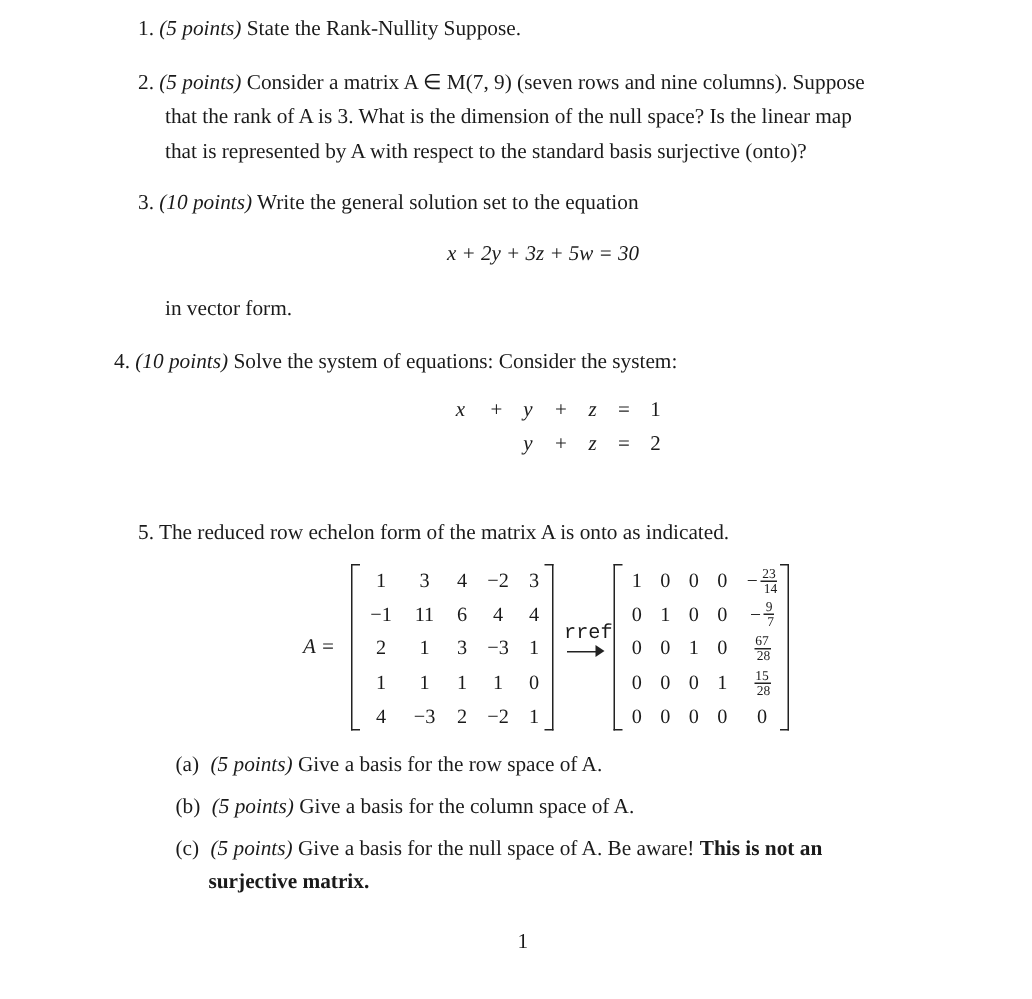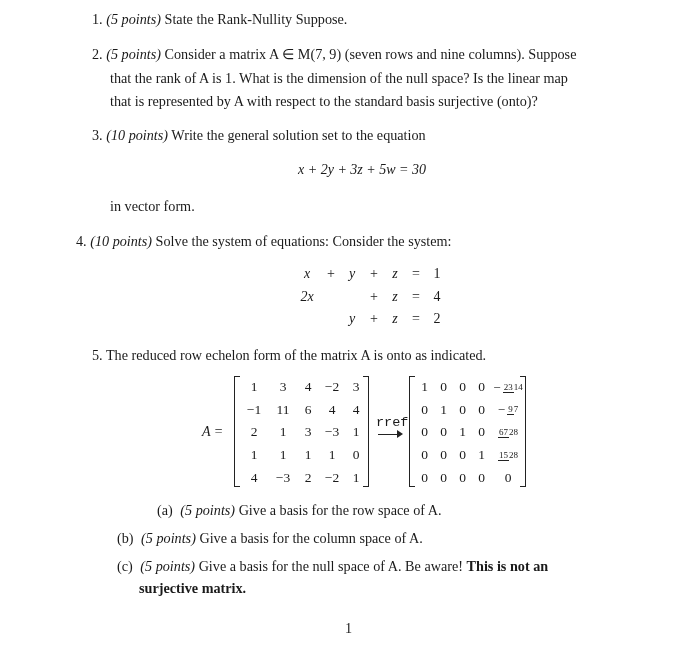--- a/index.html
+++ b/index.html
@@ -20,39 +20,39 @@
   .sys td.v { font-style:italic; }
 
   
   .mat { position:absolute; border-collapse:collapse; font-family:"Liberation Serif", serif; font-size:13.5px; }
   .mat td { padding:0; height:22.6px; text-align:center; }
   .bracket-l, .bracket-r {
     position:absolute; width:5px; border-top:1.3px solid #222; border-bottom:1.3px solid #222;
   }
   .bracket-l { border-left:1.3px solid #222; }
   .bracket-r { border-right:1.3px solid #222; }
-  .frac { display:inline-flex; flex-direction:row; align-items:flex-start; font-size:9px; line-height:9px; vertical-align:middle; }
+  .frac { display:inline-flex; flex-direction:column; align-items:flex-end; font-size:9px; line-height:9px; vertical-align:middle; }
   .frac .n { border-bottom:0.8px solid #222; padding:0 1px; }
   .minus { font-size:13px; margin-right:2px; vertical-align:middle; }
 </style>
 </head>
 <body>
 
 <div class="abs serif" style="left:92px; top:11px;">
   <span>1.</span>
   <span class="it">(5 points)</span>
   <span>State the Rank-Nullity Suppose.</span>
 </div>
 
 <div class="abs serif" style="left:92px; top:46px;">
   <span>2.</span>
   <span class="it">(5 points)</span>
   <span>Consider a matrix A ∈ M(7, 9) (seven rows and nine columns).  Suppose</span>
 </div>
-<div class="abs serif" style="left:110px; top:70px;">that the rank of A is 1.  What is the dimension of the null space?  Is the linear map</div>
+<div class="abs serif" style="left:110px; top:70px;">that the rank of A is 3.  What is the dimension of the null space?  Is the linear map</div>
 <div class="abs serif" style="left:110px; top:93px;">that is represented by A with respect to the standard basis surjective (onto)?</div>
 
 <div class="abs serif" style="left:92px; top:127px;">
   <span>3.</span>
   <span class="it">(10 points)</span>
   <span>Write the general solution set to the equation</span>
 </div>
 <div class="abs math" style="left:298px; top:162px;font-family:Liberation Serif, serif;">x + 2y + 3z + 5w = 30</div>
 <div class="abs serif" style="left:110px; top:198px;">in vector form.</div>
 
@@ -64,29 +64,20 @@
 <table class="sys" cellspacing="0">
   <tbody>
       <tr>
     <td class="v" style="width:28px;">x</td>
     <td style="width:20px;">+</td>
     <td class="v" style="width:22px;">y</td>
     <td style="width:22px;">+</td>
     <td class="v" style="width:20px;">z</td>
     <td style="width:22px;">=</td>
     <td style="width:20px;">1</td>
-  </tr>
-  <tr>
-    <td class="v">2x</td>
-    <td></td>
-    <td class="v"></td>
-    <td>+</td>
-    <td class="v">z</td>
-    <td>=</td>
-    <td>4</td>
   </tr>
   <tr>
     <td class="v"></td>
     <td></td>
     <td class="v">y</td>
     <td>+</td>
     <td class="v">z</td>
     <td>=</td>
     <td>2</td>
   </tr>
@@ -207,21 +198,21 @@
     <td>0</td>
     <td>0</td>
     <td>0</td>
     <td>0</td>
     <td>0</td>
   </tr>
 </tbody>
   </table>
 <div class="bracket-r" style="left:520px; top:376px; height:109px;"></div>
 
-<div class="abs serif" style="left:117px; top:502px;margin-left:40px;">
+<div class="abs serif" style="left:117px; top:502px;">
   <span>(a)</span>
   <span class="it" style="margin-left:4px;">(5 points)</span>
   <span>Give a basis for the row space of A.</span>
 </div>
 <div class="abs serif" style="left:117px; top:530px;">
   <span>(b)</span>
   <span class="it" style="margin-left:4px;">(5 points)</span>
   <span>Give a basis for the column space of A.</span>
 </div>
 <div class="abs serif" style="left:117px; top:558px;">

